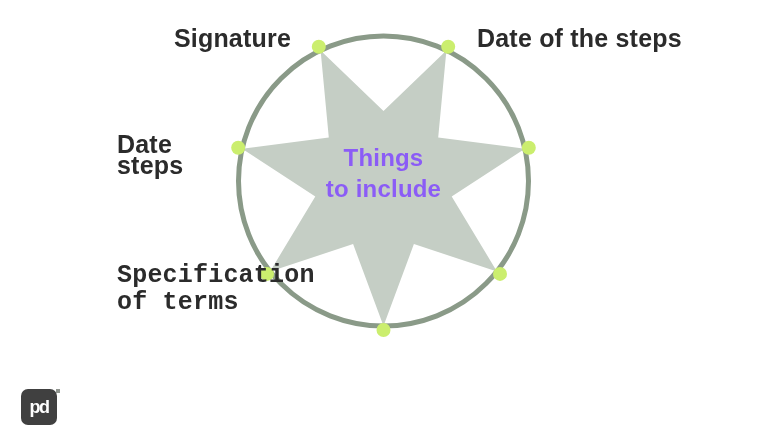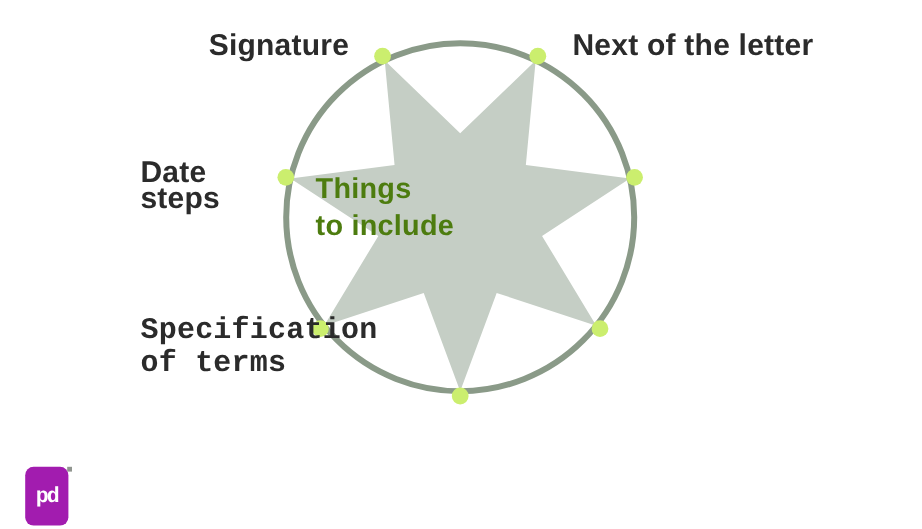--- a/index.html
+++ b/index.html
@@ -23,43 +23,43 @@
     line-height: 27px;
     color: #2b2b2b;
     letter-spacing: 0.2px;
   }
   .lbl.single { line-height: 21px; }
   .center-title {
     position: absolute;
     left: 263px;
     top: 142px;
     width: 241px;
-    text-align: left;
+    text-align: center;
     font-weight: bold;
     font-size: 24px;
     line-height: 31px;
-    color: #4d7c0f;
+    color: #8b5cf6;
     letter-spacing: 0.2px;
   }
   .logo {
     position: absolute;
     left: 21px;
     top: 389px;
     width: 36px;
-    height: 49px;
-    background: #a21caf;
+    height: 36px;
+    background: #404040;
     border-radius: 7px;
     display: flex;
     align-items: center;
     justify-content: center;
     color: #ffffff;
     font-weight: bold;
     font-size: 18px;
     letter-spacing: -1.5px;
-    font-family: Liberation Mono, monospace;
+    font-family: Liberation Sans, sans-serif;
   }
   .logo-tm {
     position: absolute;
     left: 56px;
     top: 389px;
     width: 4px;
     height: 4px;
     background: #90958f;
   }
 </style>
@@ -83,21 +83,21 @@
     <circle cx="238.2" cy="147.8" r="7" fill="#cbee6e"></circle>
   </svg>
 
   <div class="center-title">
     <div>Things</div>
     <div>to include</div>
   </div>
 
   <div class="lbl single" style="left:100px; top:28px; width:191px; text-align:right;">Signature</div>
 
-  <div class="lbl single" style="left:477px; top:28px; width:220px;">Next of the letter</div>
+  <div class="lbl single" style="left:477px; top:28px; width:220px;">Date of the steps</div>
 
   <div class="lbl single" style="left:117px; top:134px; width:120px;">Date steps</div>
 
 
   <div class="lbl" style="left:117px; top:262px; width:142px;font-family:Liberation Mono, monospace;">Specification of terms</div>
 
 
 
   <div class="logo">
     <span>pd</span>

